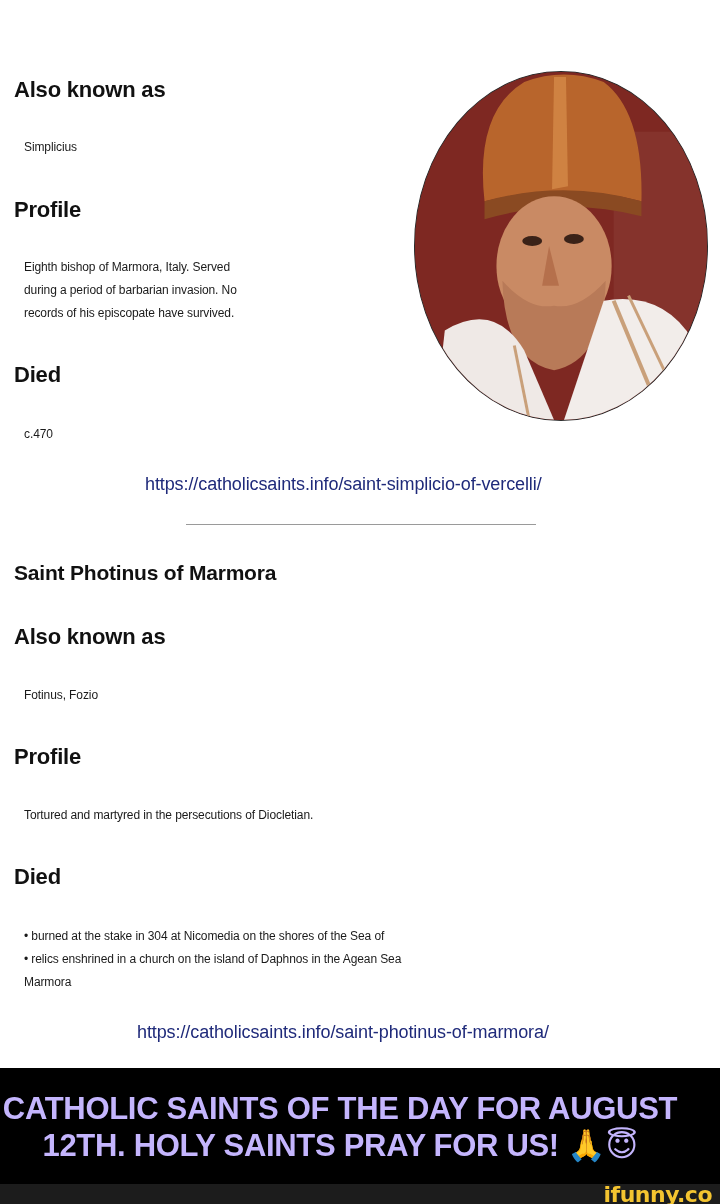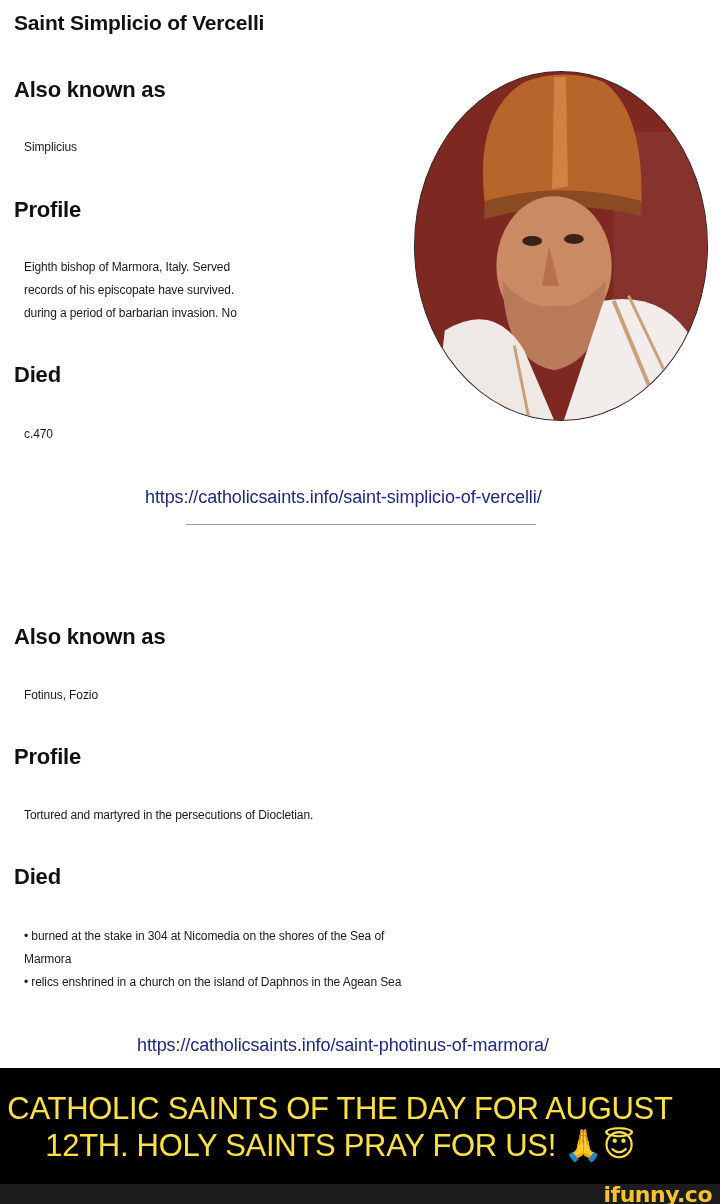--- a/index.html
+++ b/index.html
@@ -4,50 +4,49 @@
   <style>
     * { box-sizing: border-box; margin: 0; padding: 0; }
     html, body { width: 720px; height: 1204px; overflow: hidden; background: #ffffff; }
     body { font-family: "Liberation Sans", "DejaVu Sans", sans-serif; color: #111111; position: relative; }
 
     .content { position: absolute; left: 0; top: 0; width: 720px; height: 1068px; background: #fff; }
 
     .saint-title { position: absolute; left: 14px; font-size: 21px; font-weight: bold; color: #111; letter-spacing: -0.2px; }
     .label { position: absolute; left: 14px; font-size: 22px; font-weight: bold; color: #111; letter-spacing: -0.2px; }
     .value { position: absolute; left: 24px; font-size: 12px; color: #1a1a1a; line-height: 23px; letter-spacing: -0.1px; }
-    .link { position: absolute; font-size: 18px; color: #1f2a7a; text-decoration: none; letter-spacing: -0.1px; margin-top: 13px; }
+    .link { position: absolute; font-size: 18px; color: #1f2a7a; text-decoration: none; letter-spacing: -0.1px; }
     .divider { position: absolute; left: 186px; top: 524px; width: 350px; height: 1px; background: #9a9a9a; }
 
     .portrait { position: absolute; left: 414px; top: 71px; width: 294px; height: 350px; border-radius: 50%;
       overflow: hidden; border: 1.5px solid #2a2a2a;
       background: radial-gradient(ellipse at 30% 50%, #8a2a22 0%, #7a2420 45%, #6e2220 100%); }
     .portrait svg { width: 100%; height: 100%; display: block; }
 
     .caption-bar { position: absolute; left: 0; top: 1068px; width: 720px; height: 116px; background: #000; }
-    .caption-text { position: absolute; left: 0; top: 22px; width: 680px; text-align: center; color: #fde047;
-      font-size: 31px; font-weight: normal; line-height: 37px; letter-spacing: -0.3px; }
+    .caption-text { position: absolute; left: 0; top: 22px; width: 680px; text-align: center; color: #c4b5fd;
+      font-size: 31px; font-weight: bold; line-height: 37px; letter-spacing: -0.3px; }
     .emoji { font-family: "DejaVu Sans", sans-serif; }
 
     .footer-bar { position: absolute; left: 0; top: 1184px; width: 720px; height: 20px; background: #1c1c1c; text-decoration: underline; }
     .watermark { position: absolute; right: 8px; top: -2px; color: #f4c430; font-weight: bold; font-size: 22px;
       font-family: "DejaVu Sans", sans-serif; letter-spacing: -0.5px; }
   </style>
 </head>
 <body>
 
 <div class="content">
 
-  <div class="saint-title" style="top:11px;">Saint Simplicio of Vercelli</div>
   <div class="label" style="top:77px;">Also known as</div>
   <div class="value" style="top:136px;">Simplicius</div>
   <div class="label" style="top:197px;">Profile</div>
   <div class="value" style="top:256px;">
     <div>Eighth bishop of Marmora, Italy. Served</div>
+    <div>during a period of barbarian invasion. No</div>
     <div>records of his episcopate have survived.</div>
-    <div>during a period of barbarian invasion. No</div>
   </div>
   <div class="label" style="top:362px;">Died</div>
   <div class="value" style="top:423px;">c.470</div>
   <a class="link" style="left:145px; top:474px;">https://catholicsaints.info/saint-simplicio-of-vercelli/</a>
 
   <div class="portrait">
     <svg viewBox="0 0 294 350" preserveAspectRatio="none">
 
       <rect x="0" y="0" width="294" height="350" fill="#7e2822"></rect>
       <rect x="200" y="60" width="94" height="200" fill="#8a3a34" opacity="0.6"></rect>
@@ -66,29 +65,30 @@
       <path d="M30 260 Q80 230 110 280 L140 350 L20 350 Z" fill="#efe9e6"></path>
       <path d="M190 230 Q250 220 280 270 L280 350 L150 350 Z" fill="#f2edea"></path>
       <path d="M200 230 L250 350" stroke="#c9a07a" stroke-width="4"></path>
       <path d="M215 225 L270 340" stroke="#c9a07a" stroke-width="3"></path>
       <path d="M100 275 L115 350" stroke="#c9a07a" stroke-width="3"></path>
     </svg>
   </div>
 
   <div class="divider"></div>
 
+  <div class="saint-title" style="top:561px;">Saint Photinus of Marmora</div>
   <div class="label" style="top:624px;">Also known as</div>
   <div class="value" style="top:684px;">Fotinus, Fozio</div>
   <div class="label" style="top:744px;">Profile</div>
   <div class="value" style="top:804px;">Tortured and martyred in the persecutions of Diocletian.</div>
   <div class="label" style="top:864px;">Died</div>
   <div class="value" style="top:925px; width:660px;">
     <div>• burned at the stake in 304 at Nicomedia on the shores of the Sea of</div>
+    <div>• relics enshrined in a church on the island of Daphnos in the Agean Sea</div>
     <div>Marmora</div>
-    <div>• relics enshrined in a church on the island of Daphnos in the Agean Sea</div>
   </div>
   <a class="link" style="left:137px; top:1022px;">https://catholicsaints.info/saint-photinus-of-marmora/</a>
 </div>
 
 <div class="caption-bar">
   <div class="caption-text">
     <div>CATHOLIC SAINTS OF THE DAY FOR AUGUST</div>
     <div>
       <span>12TH. HOLY SAINTS PRAY FOR US!</span>
       <span class="emoji">🙏😇</span>

